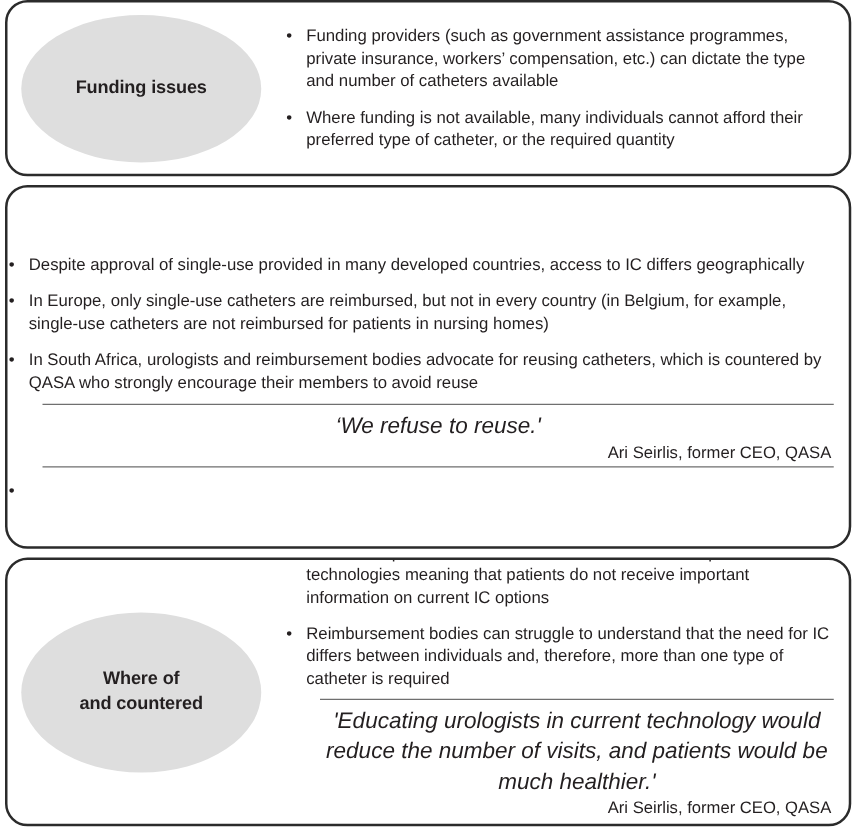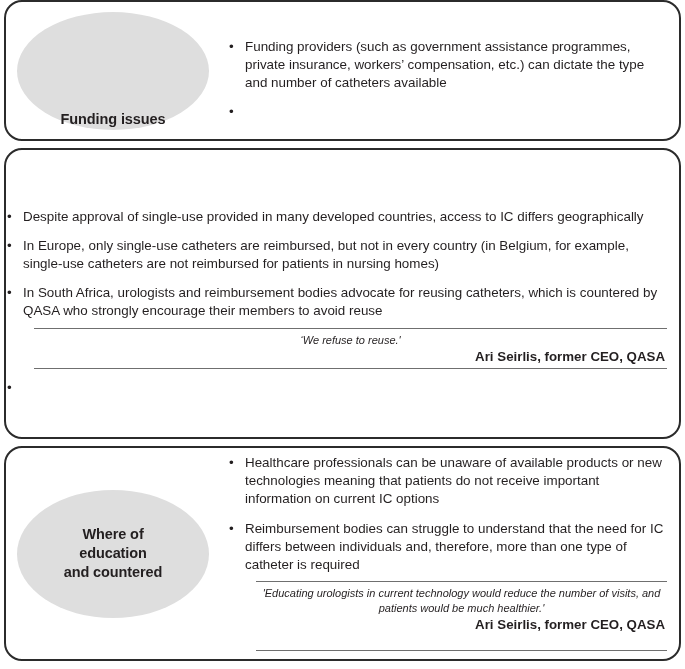--- a/index.html
+++ b/index.html
@@ -52,21 +52,21 @@
   }
   .ellipse {
     background: #dedede;
     border-radius: 50%;
     width: 192px;
     display: flex;
     align-items: center;
     justify-content: center;
     text-align: center;
   }
-  #panel-1 .ellipse { height: 118px; align-items: flex-end; }
+  #panel-1 .ellipse { height: 118px; }
   #panel-2 .ellipse { height: 122px; }
   #panel-3 .ellipse { height: 128px; }
 
   .ellipse-label {
     font-weight: bold;
     font-size: 14.5px;
     line-height: 1.32;
     color: #231f20;
     letter-spacing: -0.1px;
   }
@@ -107,27 +107,27 @@
 
   
   .quote-block {
     border-top: 1px solid #6f6f6f;
     border-bottom: 1px solid #6f6f6f;
     margin: 7px 0 9px 28px;
     padding: 4px 0 2px 0;
   }
   .quote-text {
     font-style: italic;
-    font-size: 11px;
+    font-size: 18px;
     line-height: 1.36;
     text-align: center;
     color: #231f20;
   }
   .quote-attrib {
-    font-weight: bold;
+    font-weight: normal;
     font-size: 13.3px;
     line-height: 1.36;
     text-align: right;
     color: #231f20;
     padding-right: 2px;
   }
 
   #panel-2 .quote-block { margin-bottom: 10px; margin-top: 8px; }
   #panel-3 .quote-block { margin-bottom: 2px; padding-bottom: 16px; }
 </style>
@@ -145,20 +145,21 @@
       </div>
     </div>
     <div class="content">
       <ul class="bullets">
         <li class="bullet">
           <span class="dot">•</span>
           <span>Funding providers (such as government assistance programmes, private insurance, workers’ compensation, etc.) can dictate the type and number of catheters available</span>
         </li>
         <li class="bullet">
           <span class="dot">•</span>
+          <span>Where funding is not available, many individuals cannot afford their preferred type of catheter, or the required quantity</span>
         </li>
       </ul>
     </div>
   </section>
 
   <section class="panel" id="panel-2">
     <div class="content">
       <ul class="bullets">
         <li class="bullet">
           <span class="dot">•</span>
@@ -185,21 +186,20 @@
         </li>
       </ul>
     </div>
   </section>
 
   <section class="panel" id="panel-3">
     <div class="ellipse-wrap">
       <div class="ellipse">
         <div class="ellipse-label">
           <div>Where of</div>
-          <div>education</div>
           <div>and countered</div>
         </div>
       </div>
     </div>
     <div class="content">
       <ul class="bullets">
         <li class="bullet">
           <span class="dot">•</span>
           <span>Healthcare professionals can be unaware of available products or new technologies meaning that patients do not receive important information on current IC options</span>
         </li>

